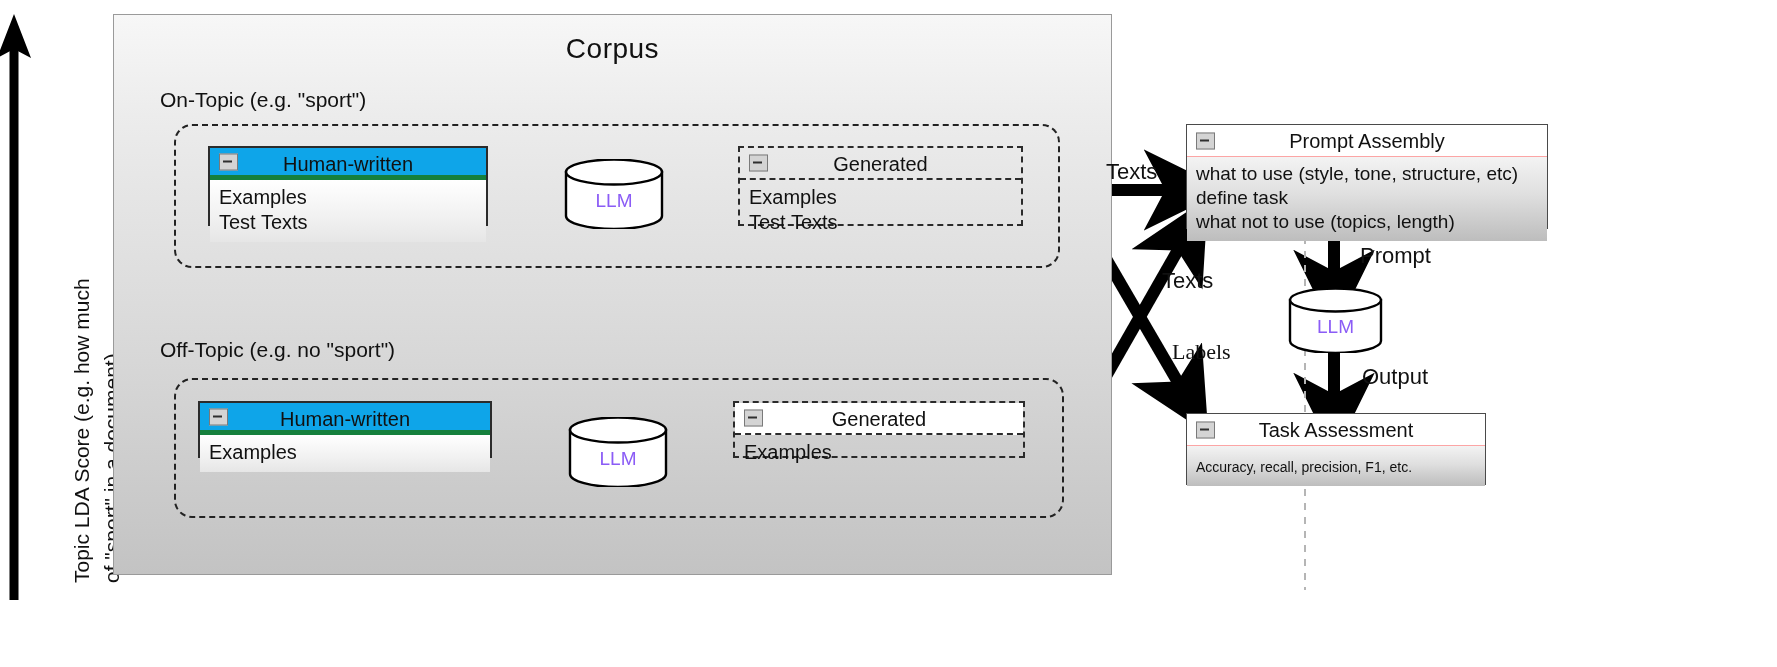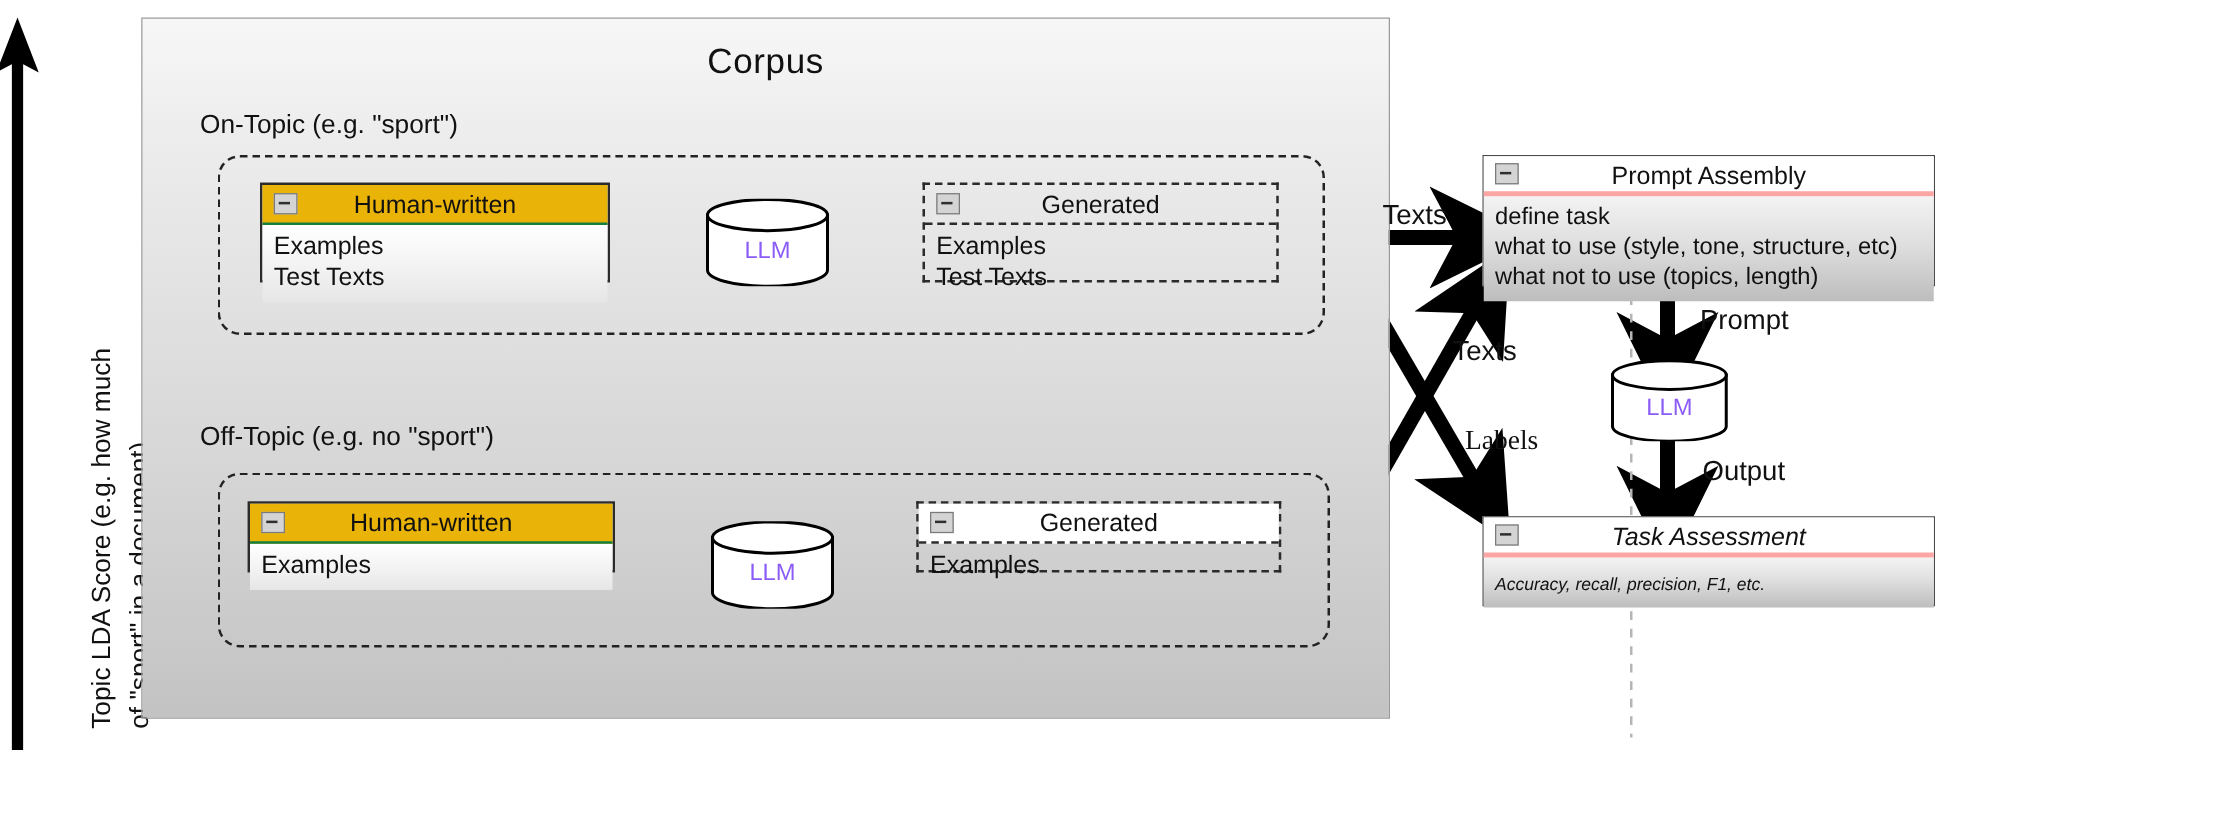--- a/index.html
+++ b/index.html
@@ -23,32 +23,32 @@
 
   
   .uml{position:absolute;box-sizing:border-box;}
   .uml .hdr{position:relative;height:32px;line-height:32px;text-align:center;
     font-size:20px;color:#111;box-sizing:border-box;}
   .uml .body{font-size:20px;line-height:25px;color:#111;box-sizing:border-box;
     padding:5px 9px 7px 9px;}
   .uml .body div{white-space:nowrap;}
 
   .uml.solid{border:2px solid #2b2b2b;background:#fff;}
-  .uml.solid .hdr{background:#eab308;border-bottom:2px solid #15803d;}
+  .uml.solid .hdr{background:#0ea5e9;border-bottom:5px solid #15803d;}
   .uml.solid .body{background:linear-gradient(to bottom,#ffffff 0%,#f1f1f1 60%,#e6e6e6 100%);}
 
   .uml.dashed{border:2px dashed #2b2b2b;background:transparent;}
   .uml.dashed .hdr{background:transparent;border-bottom:2px dashed #2b2b2b;}
   .uml.dashed .body{background:transparent;}
 
   .uml.dashed.whitehdr{border:2px dashed #2b2b2b;}
   .uml.dashed.whitehdr .hdr{background:#fff;}
 
   .uml.panel{border:1px solid #4a4a4a;background:#fff;}
-  .uml.panel .hdr{background:#fff;border-bottom:4px solid #fca5a5;}
+  .uml.panel .hdr{background:#fff;border-bottom:1px solid #fca5a5;}
   .uml.panel .body{background:linear-gradient(to bottom,#f3f3f3 0%,#dfdfdf 45%,#bdbdbd 100%);}
 
   
   .minus-ico{position:absolute;left:9px;top:50%;transform:translateY(-50%);
     width:17px;height:15px;background:#d4d4d4;border:1px solid #7a7a7a;}
   .minus-ico::after{content:"";position:absolute;left:3px;top:6px;width:9px;height:2px;background:#2f2f2f;}
 
   
   .cyl{position:absolute;}
   .cyl .cyl-txt{position:absolute;left:0;width:100%;text-align:center;font-size:19px;color:#8b5cf6;}
@@ -177,35 +177,35 @@
   <div class="flab" style="left:1172px;top:339px;font-family:Liberation Serif, serif;">Labels</div>
   <div class="flab" style="left:1360px;top:243px;text-align:right;">Prompt</div>
   <div class="flab" style="left:1362px;top:364px;">Output</div>
 
   <div class="uml panel" style="left:1186px;top:124px;width:362px;height:105px;">
     <div class="hdr">
       <span class="minus-ico"></span>
       <span>Prompt Assembly</span>
     </div>
     <div class="body" style="font-size:19px;line-height:24px;">
+      <div>what to use (style, tone, structure, etc)</div>
       <div>define task</div>
-      <div>what to use (style, tone, structure, etc)</div>
       <div>what not to use (topics, length)</div>
     </div>
   </div>
 
   <div class="cyl" style="left:1288px;top:288px;width:95px;height:65px;">
     <svg width="95" height="65" viewBox="0 0 95 65">
       <path d="M2,12 L2,53 A45.5,12 0 0 0 93,53 L93,12 Z" fill="#ffffff" stroke="#000" stroke-width="2.4"></path>
       <ellipse cx="47.5" cy="12" rx="45.5" ry="11.5" fill="#ffffff" stroke="#000" stroke-width="2.4"></ellipse>
     </svg>
     <div class="cyl-txt" style="top:28px;">LLM</div>
   </div>
 
-  <div class="uml panel" style="left:1186px;top:413px;width:362px;height:72px;font-style:italic;">
+  <div class="uml panel" style="left:1186px;top:413px;width:300px;height:72px;">
     <div class="hdr">
       <span class="minus-ico"></span>
       <span>Task Assessment</span>
     </div>
     <div class="body" style="font-size:14px;line-height:24px;padding-top:9px;">
       <div>Accuracy, recall, precision, F1, etc.</div>
     </div>
   </div>
 
 </div>

